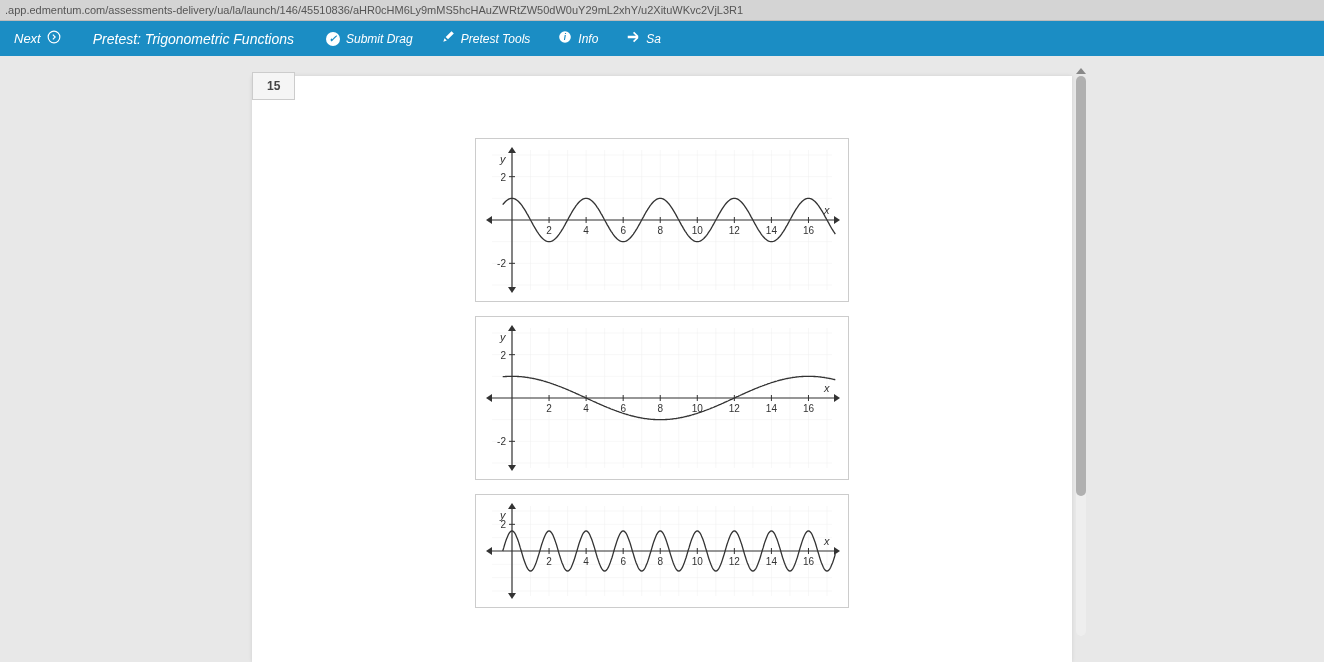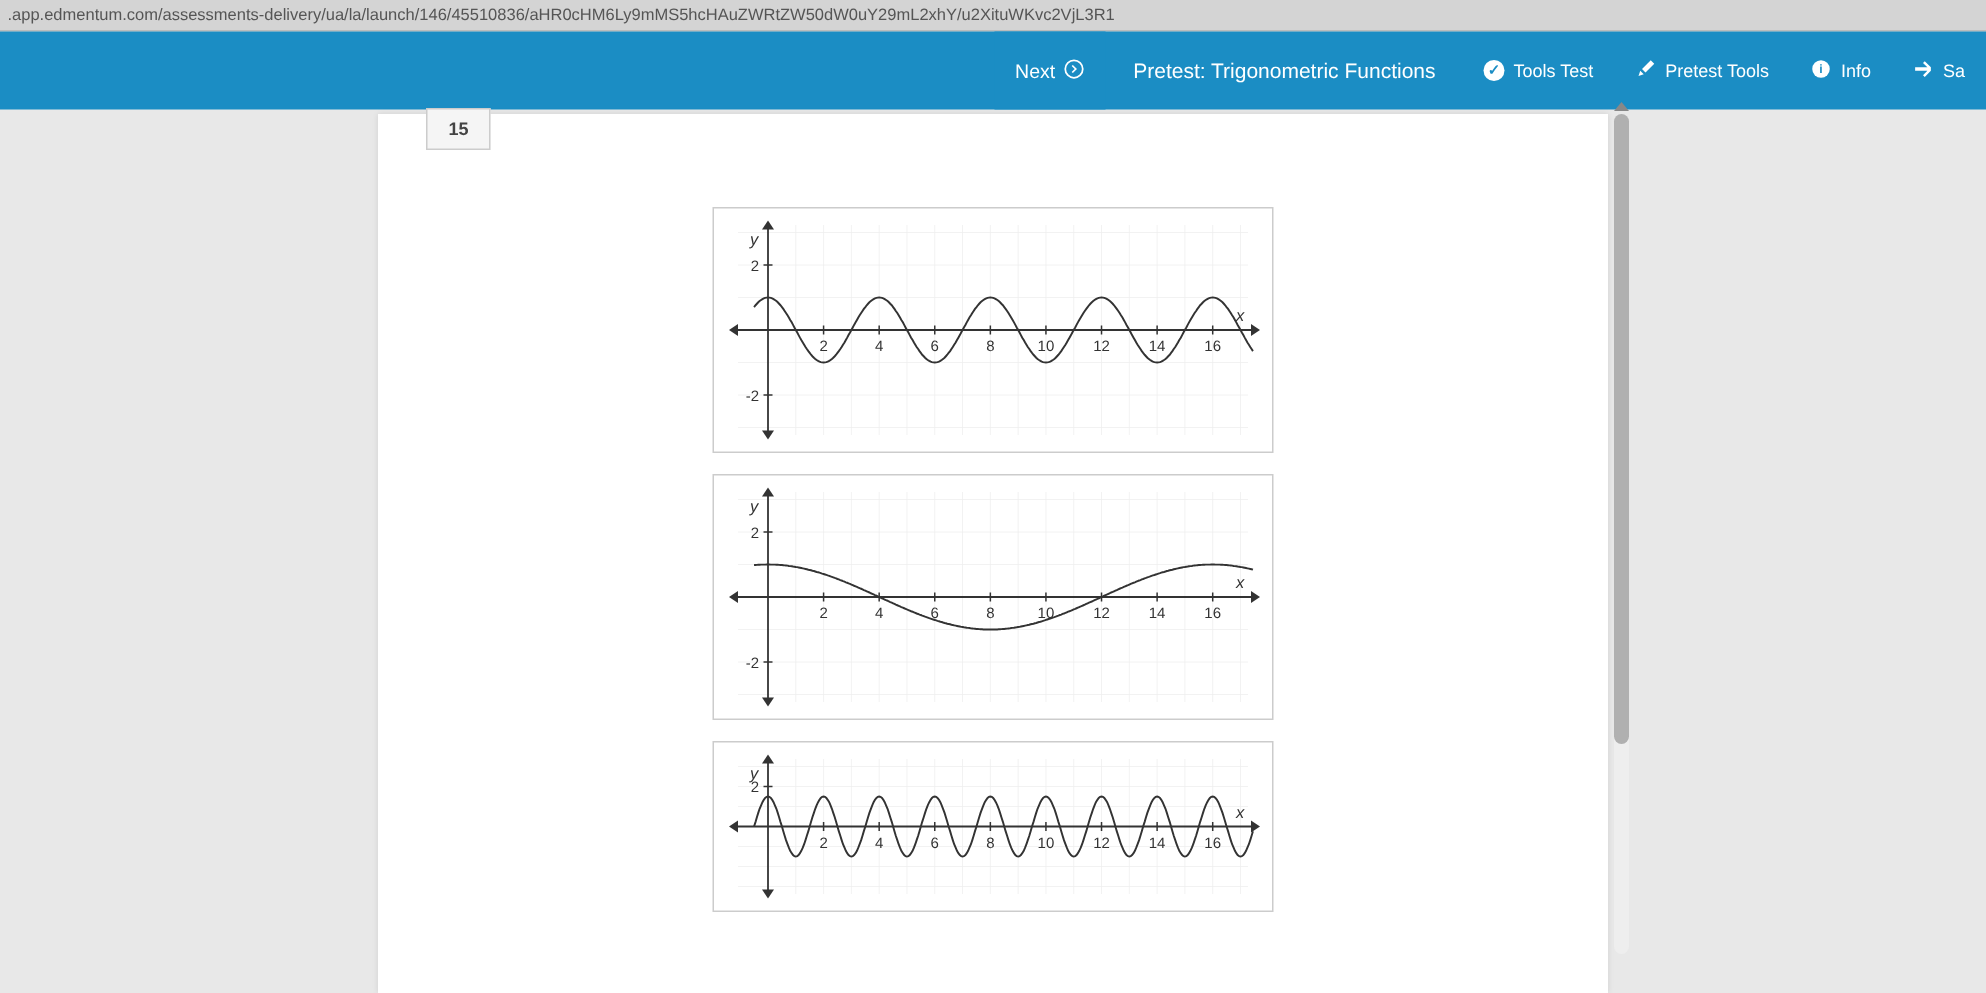--- a/index.html
+++ b/index.html
@@ -16,22 +16,23 @@
       padding: 4px 5px;
       font-size: 11px;
       color: #555;
       border-bottom: 1px solid #bbb;
     }
     .top-bar {
       background: #1b8dc4;
       color: #fff;
       display: flex;
       align-items: center;
-      height: 52px;
-      justify-content: flex-end;
+      height: 35px;
+      justify-content: flex-start;
+      font-style: italic;
     }
     .top-bar-left {
       display: flex;
       align-items: center;
       height: 100%;
     }
     .next-btn {
       background: #1b8dc4;
       padding: 0 14px;
       display: flex;
@@ -85,21 +86,20 @@
     .qnum-tab {
       position: absolute;
       top: -4px;
       left: 0;
       background: #f5f5f5;
       border: 1px solid #ccc;
       padding: 6px 14px;
       font-size: 12px;
       color: #444;
       font-weight: bold;
-      margin-left: 32px;
     }
     .qbody {
       padding: 44px 30px 20px 30px;
       font-size: 12px;
       color: #333;
       line-height: 1.6;
     }
     .instruction { margin-bottom: 10px; }
     .graphs {
       display: flex;
@@ -159,21 +159,21 @@
             <circle cx="12" cy="12" r="10" fill="none" stroke="#fff" stroke-width="2"></circle>
             <path d="M10 8 l4 4 -4 4" fill="none" stroke="#fff" stroke-width="2"></path>
           </svg>
       </span>
     </div>
     <div class="top-title">Pretest: Trigonometric Functions</div>
   </div>
   <div class="top-bar-right">
     <div class="top-action">
       <span class="circle-check">✓</span>
-      <span>Tools Test</span>
+      <span>Submit Drag</span>
     </div>
     <div class="top-action">
       <span>
         <svg class="icon-svg" viewBox="0 0 24 24">
             <path d="M22 6 l-10 10 -4-4 10-10 4 4z M6 14 l4 4 -6 2 2-6z"></path>
           </svg>
       </span>
       <span>Pretest Tools</span>
     </div>
     <div class="top-action">

